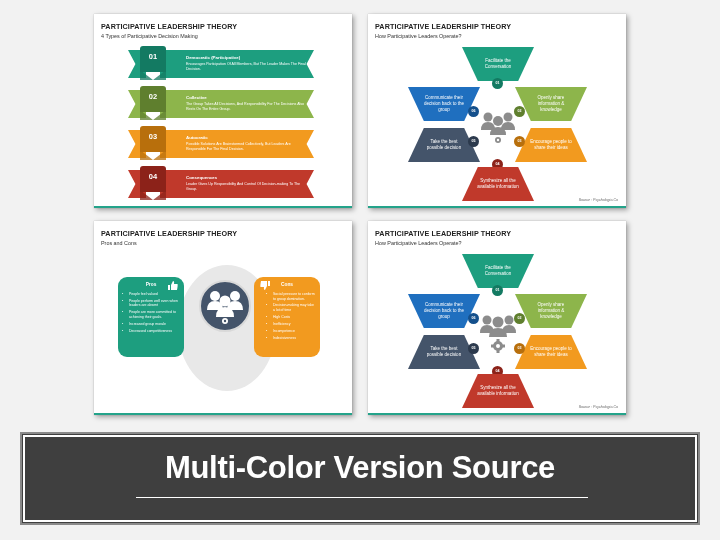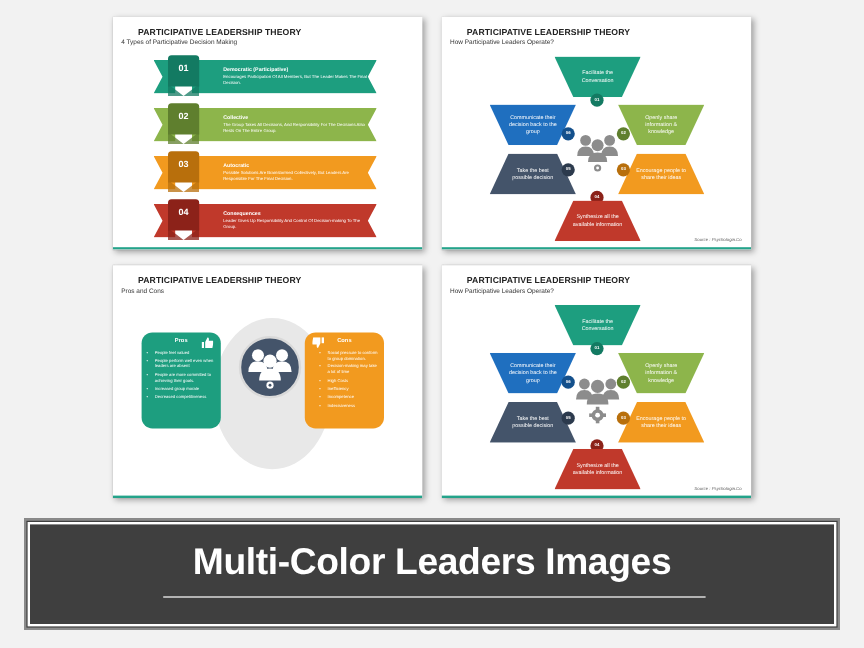--- a/index.html
+++ b/index.html
@@ -12,21 +12,21 @@
     overflow: hidden;
   }
   .slide::after {
     content: ""; position: absolute; left: 0; right: 0; bottom: 0; height: 2px; background: #24a38a;
   }
   #s1 { left: 94px; top: 14px; }
   #s2 { left: 368px; top: 14px; }
   #s3 { left: 94px; top: 221px; }
   #s4 { left: 368px; top: 221px; }
 
-  .s-title { position: absolute; left: 21px; top: 8px; font-size: 7.2px; font-weight: bold; color: #222; letter-spacing: 0.1px; }
+  .s-title { position: absolute; left: 7px; top: 8px; font-size: 7.2px; font-weight: bold; color: #222; letter-spacing: 0.1px; }
   .s-sub { position: absolute; left: 7px; top: 19px; font-size: 5.4px; color: #333; }
   .source { position: absolute; right: 8px; bottom: 6px; font-size: 3.6px; color: #666; font-style: italic; }
 
   
   .ribbon { position: absolute; left: 34px; width: 186px; height: 28px; }
   .ribbon .band {
     position: absolute; left: 0; top: 0; width: 186px; height: 28px;
     clip-path: polygon(0 0, 100% 0, 96% 50%, 100% 100%, 0 100%, 4% 50%);
   }
   .ribbon .tab {
@@ -273,15 +273,15 @@
       <rect x="18.5" y="26" width="3" height="14"></rect>
         <rect x="13" y="31.5" width="14" height="3"></rect>
     </g>
     <circle cx="20" cy="33" r="2" fill="#fff"></circle>
   </svg>
 
   <div class="source">Source : Psychologia.Co</div>
 </div>
 
 <div class="banner">
-  <div class="banner-title">Multi-Color Leaders Images</div>
+  <div class="banner-title">Multi-Color Version Source</div>
   <div class="banner-rule"></div>
 </div>
 
 </body></html>

